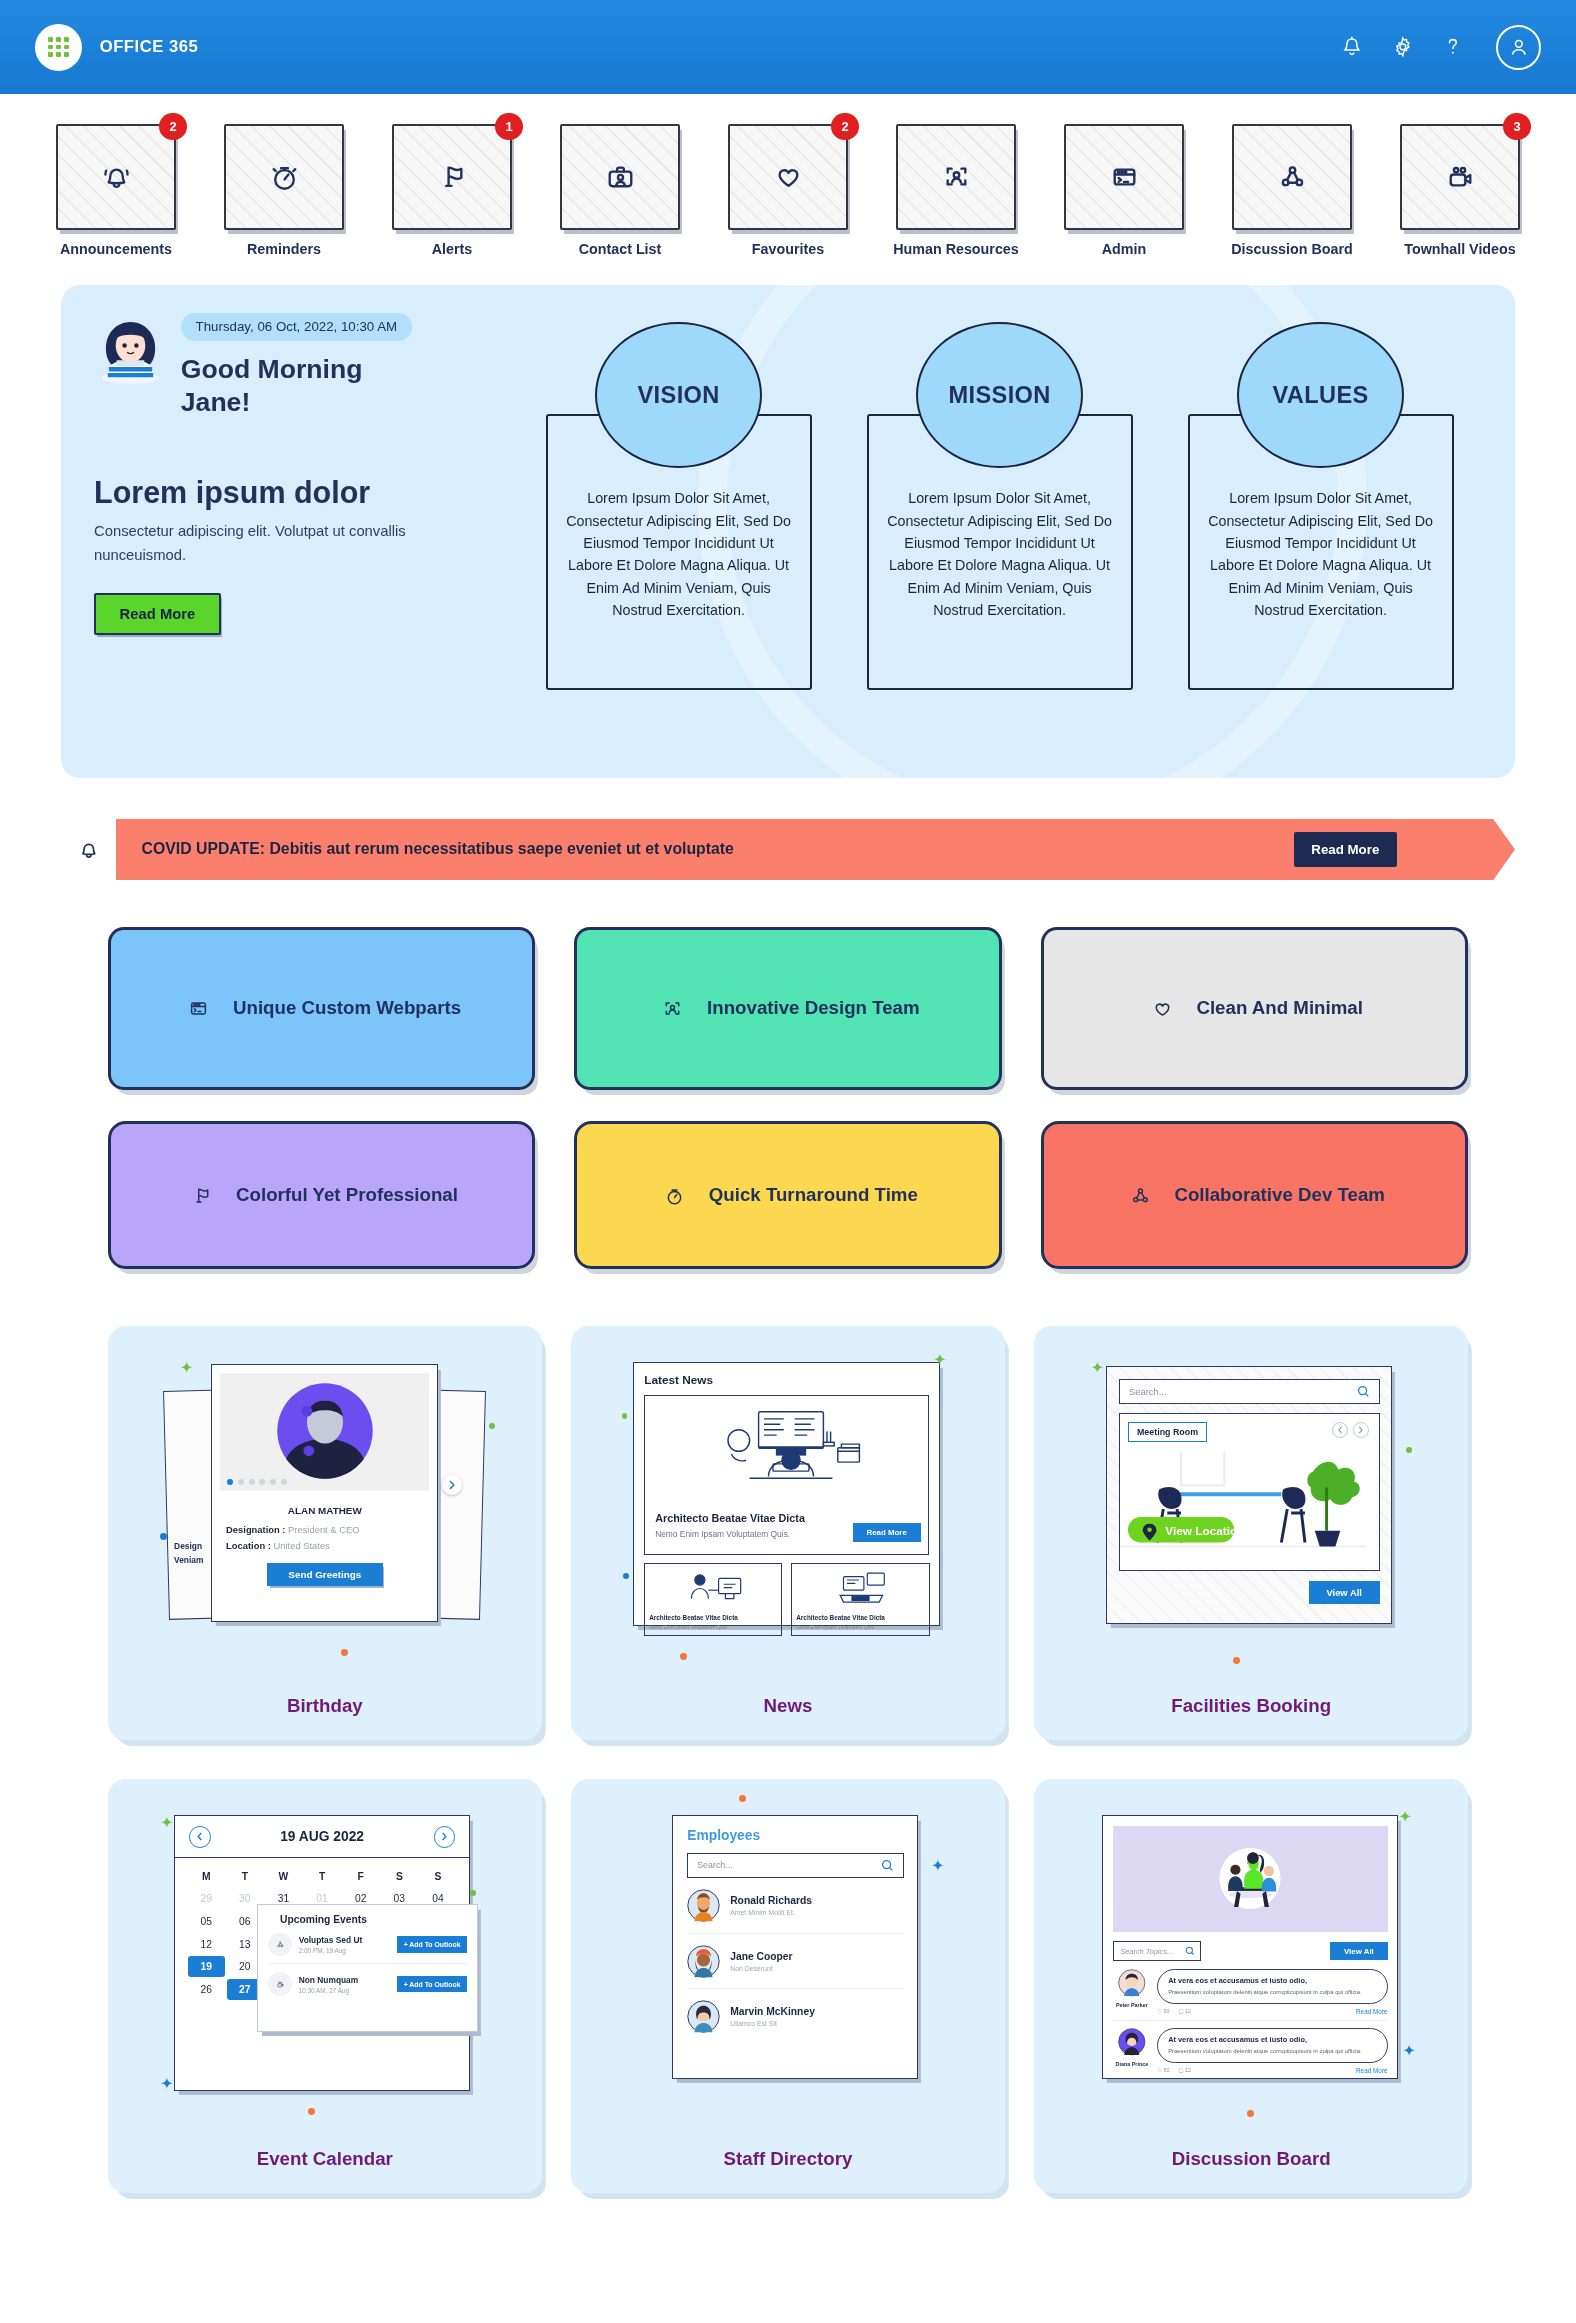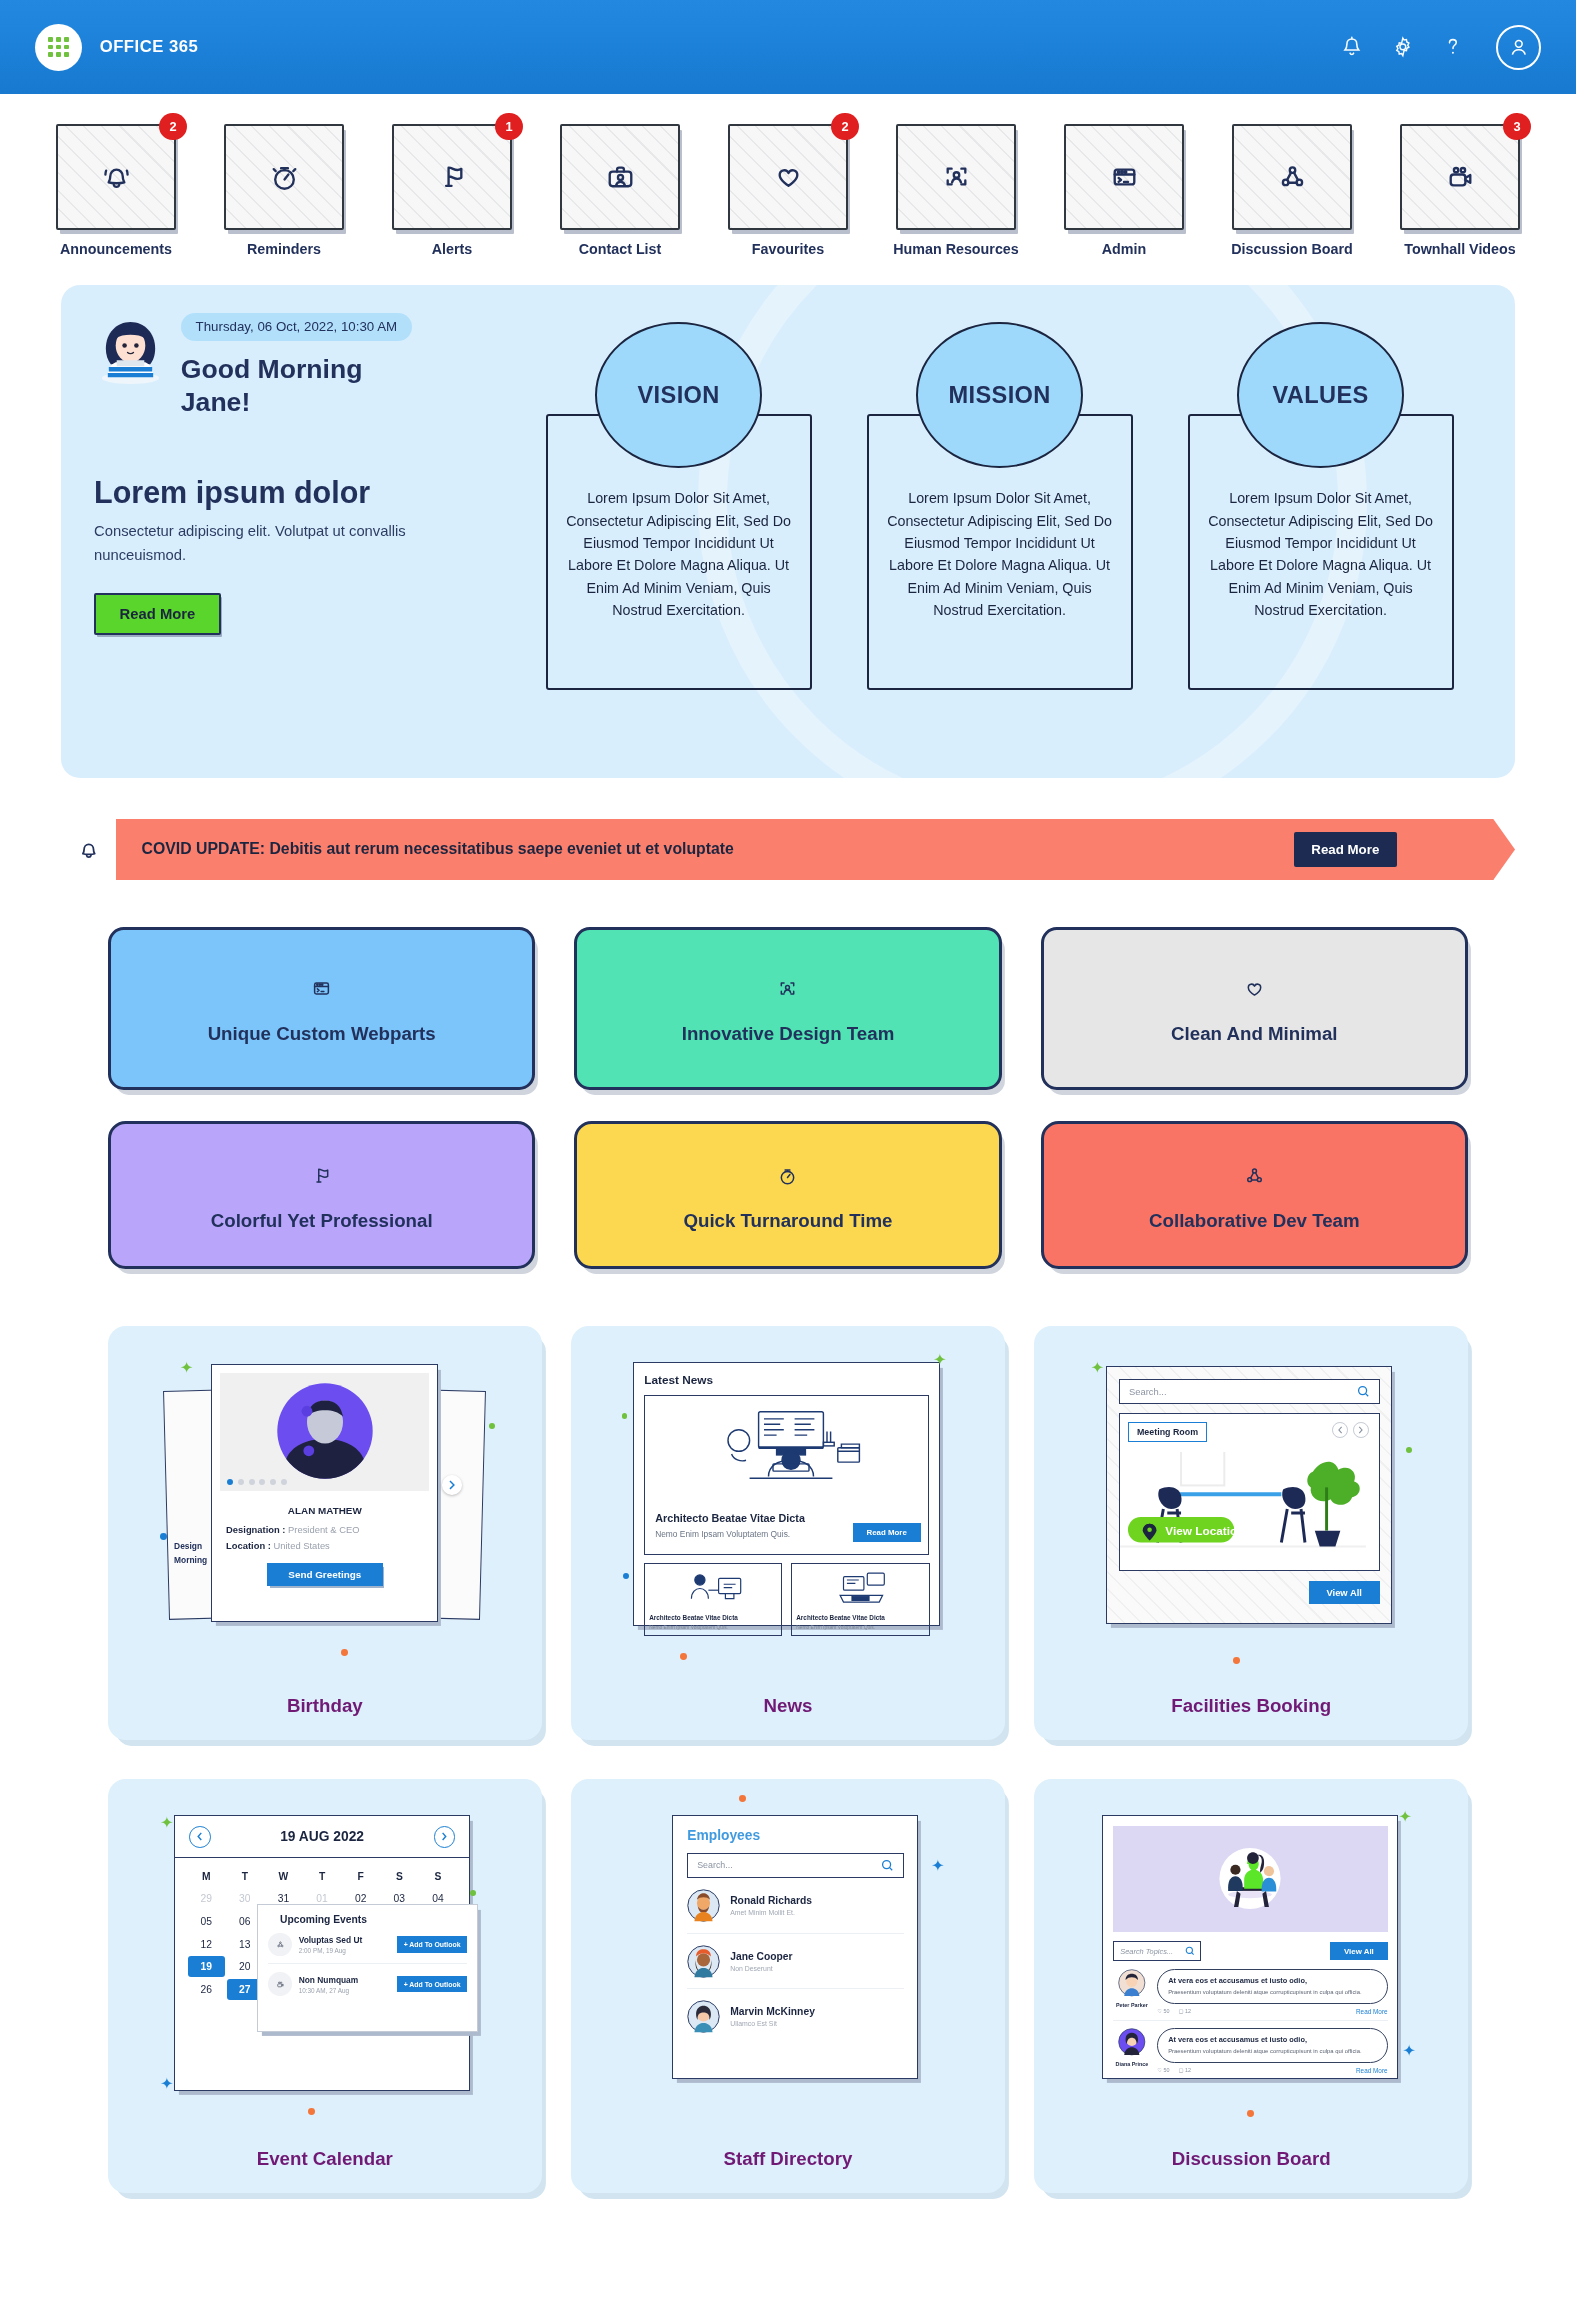--- a/index.html
+++ b/index.html
@@ -220,21 +220,21 @@
   .tiles {
     display: grid;
     grid-template-columns: repeat(3, 1fr);
     gap: 31.5px 39px;
     margin: 47px 108px 0 108px;
   }
   .tile {
     border: 3px solid #22315c;
     border-radius: 15.8px;
     height: 163px;
-    display: flex; flex-direction: column;
+    display: flex; flex-direction: row;
     align-items: center; justify-content: center;
     gap: 17.7px;
     box-shadow: 4.9px 6.9px 0 -2px rgba(150,160,180,.45);
     cursor: pointer;
   }
   .tile.sq { height: 148px; border-radius: 17.7px; }
   .tile-label { font-size: 18.7px; font-weight: bold; color: #22315c; }
 
   
   .wp-row {
@@ -546,21 +546,21 @@
 <div class="wp-row">
 
   <div class="wp-card">
     <div class="wp-stage">
       <div style="position:relative;width:325px;height:296px;">
         <div style="position:absolute;left:3.9px;top:37px;width:148px;height:229px;background:#fbfbfb;border:1.5px solid #2a3a63;transform:rotate(-1.5deg);"></div>
         <div style="position:absolute;right:3.9px;top:37px;width:148px;height:229px;background:#fbfbfb;border:1.5px solid #2a3a63;transform:rotate(1.5deg);"></div>
         <div style="position:absolute;left:53px;top:35px;width:51px;height:51px;border-radius:50%;background:#1a7fd4;"></div>
         <div style="position:absolute;right:53px;top:35px;width:51px;height:51px;border-radius:50%;background:#6fc13e;"></div>
         <div style="position:absolute;left:11.8px;top:189px;font-size:8.4px;font-weight:bold;color:#22315c;">Design</div>
-        <div style="position:absolute;left:11.8px;top:203px;font-size:8.4px;font-weight:bold;color:#22315c;">Morning</div>
+        <div style="position:absolute;left:11.8px;top:203px;font-size:8.4px;font-weight:bold;color:#22315c;">Veniam</div>
 
         <div class="mini mini-shadow" style="position:absolute;left:49px;top:11.8px;width:227px;height:258px;background:#fff;">
           <div style="margin:7.9px 7.9px 0 7.9px;height:118px;background:#f0f0f0;position:relative;">
             <svg viewBox="0 0 120 120" width="108" height="108" style="position:absolute;left:50%;top:3.9px;transform:translateX(-50%);">
               <circle cx="60" cy="60" r="53" fill="#6b4df0"></circle>
               <path d="M60 113a53 53 0 0 0 43-22c-6-14-22-22-43-22s-37 8-43 22a53 53 0 0 0 43 22z" fill="#1e2240"></path>
               <ellipse cx="60" cy="50" rx="20" ry="24" fill="#c6cad8"></ellipse>
               <path d="M40 44c2-12 9-18 20-18s18 6 20 18c-5-5-12-7-20-7s-15 2-20 7z" fill="#1e2240"></path>
               <circle cx="40" cy="38" r="6" fill="#5a3ee0"></circle>
               <circle cx="42" cy="82" r="6" fill="#5a3ee0"></circle>

